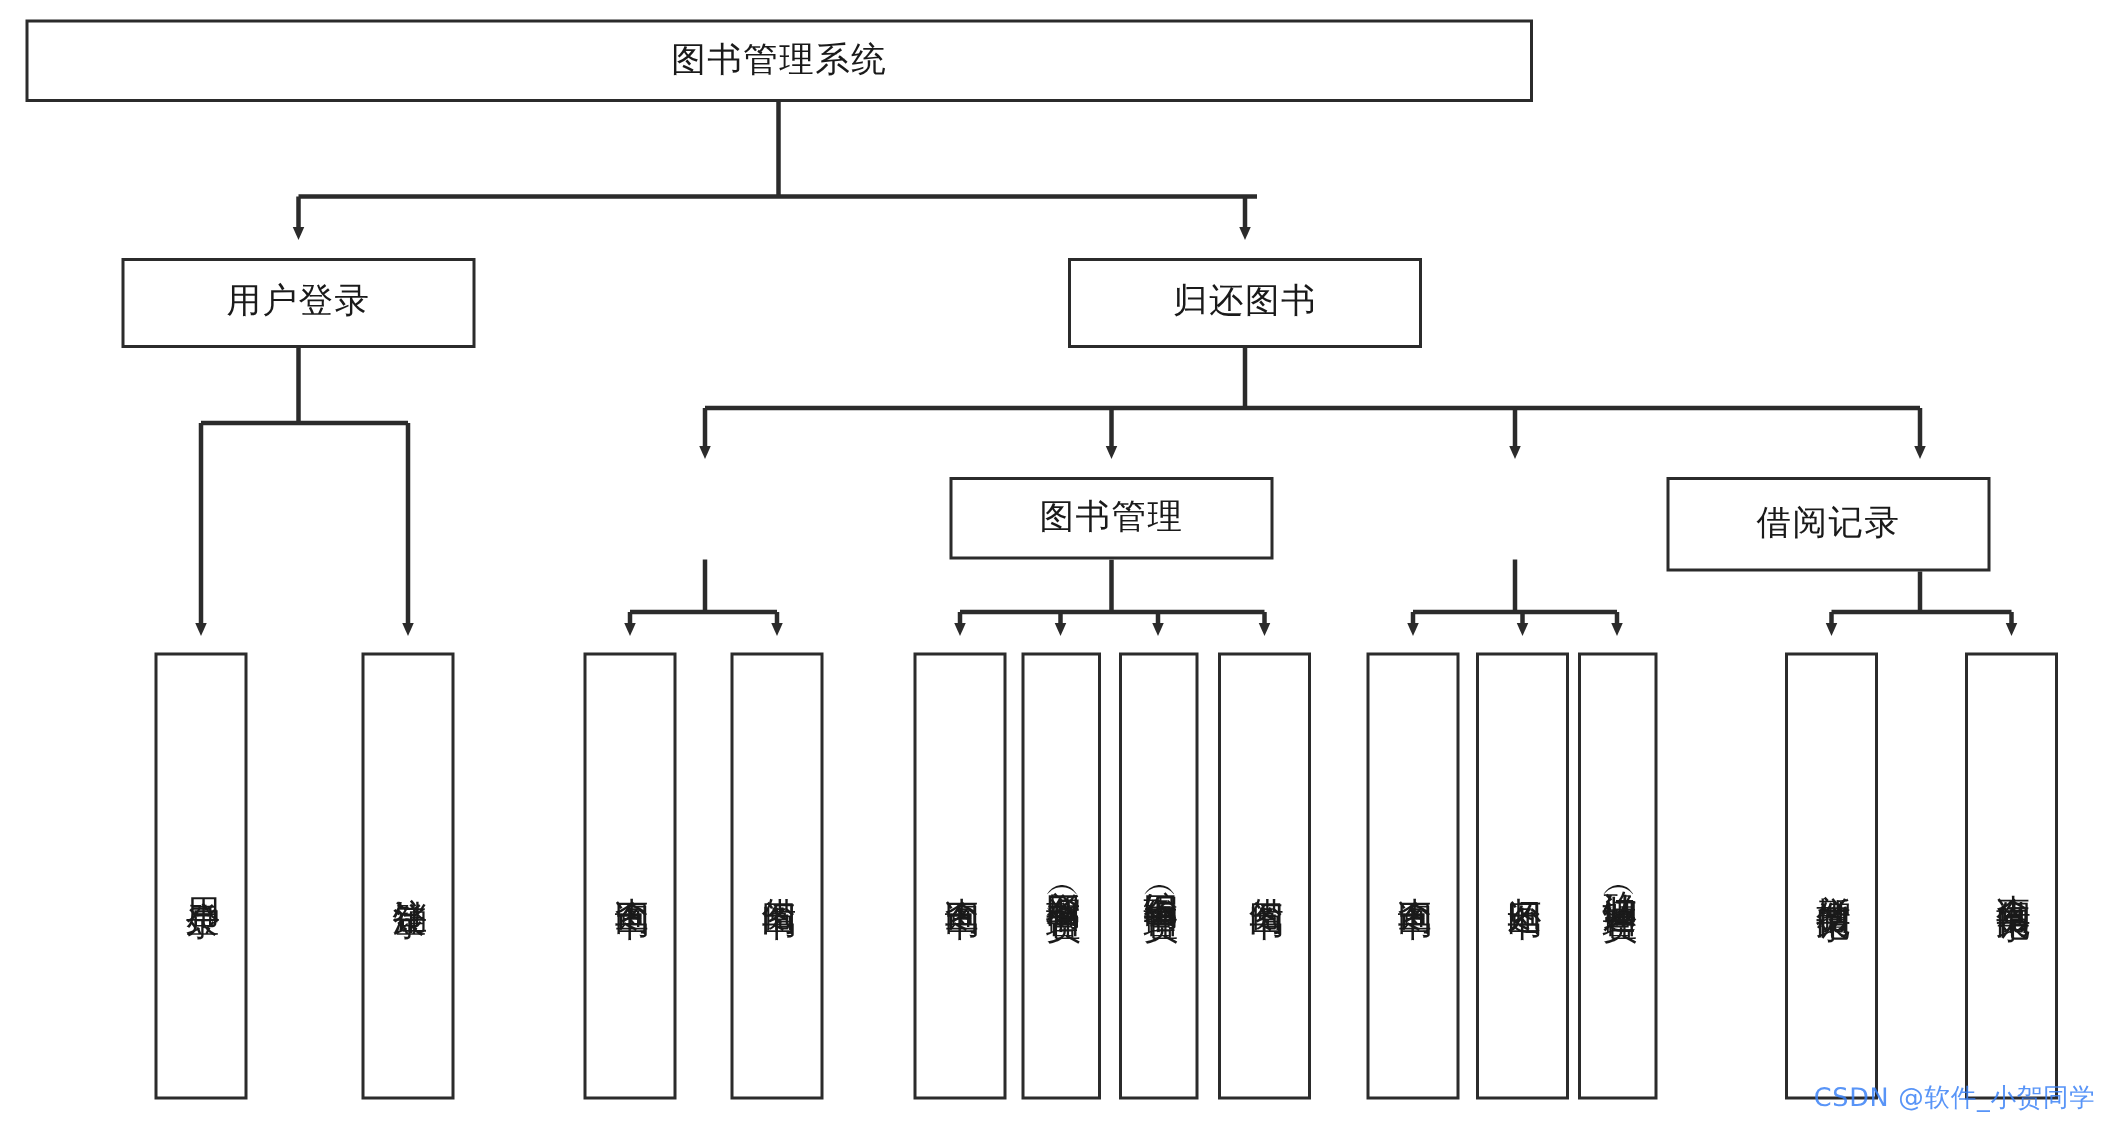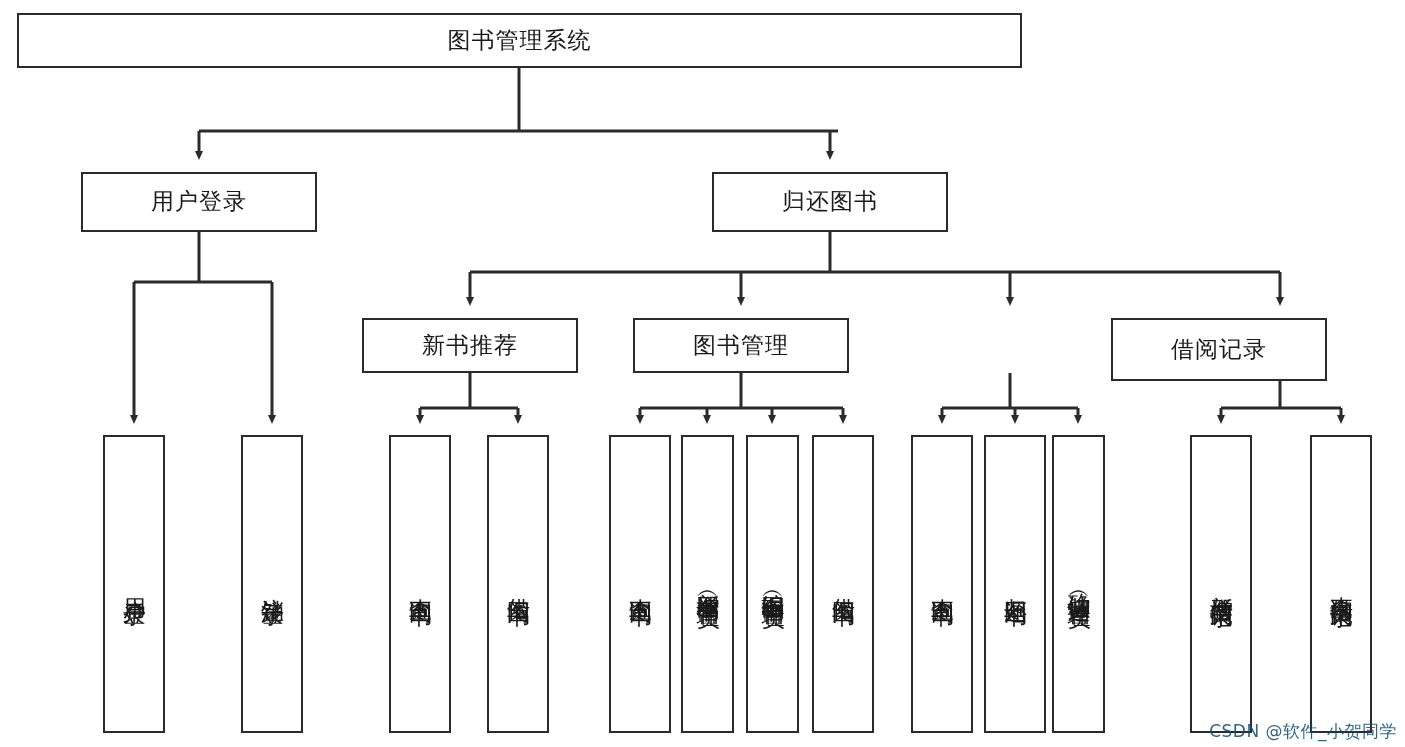--- a/index.html
+++ b/index.html
@@ -59,21 +59,21 @@
   .node.vert .label {
     writing-mode: vertical-rl;
     text-orientation: upright;
     white-space: normal;
   }
   #watermark {
     position: absolute;
     right: 8px;
     bottom: 4px;
     font-size: 17px;
-    color: #0c4a6e;
+    color: #3b82f6;
     opacity: 0.85;
     white-space: nowrap;
     letter-spacing: 0.5px;
   }
 </style>
 </head>
 <body>
 
 <div id="canvas">
 
@@ -131,23 +131,20 @@
     <span class="label">图书管理系统</span>
   </div>
 
   <div class="node horiz" style="left: 81px; top: 172px; width: 236px; height: 60px;">
     <span class="label">用户登录</span>
   </div>
   <div class="node horiz" style="left: 712px; top: 172px; width: 236px; height: 60px;">
     <span class="label">归还图书</span>
   </div>
 
-  <div class="node horiz" style="left: 362px; top: 318px; width: 216px; height: 55px;">
-    <span class="label">新书推荐</span>
-  </div>
   <div class="node horiz" style="left: 633px; top: 318px; width: 216px; height: 55px;">
     <span class="label">图书管理</span>
   </div>
   <div class="node horiz" style="left: 1111px; top: 318px; width: 216px; height: 63px;">
     <span class="label">借阅记录</span>
   </div>
 
   <div class="node vert" style="left: 103px; top: 435px; width: 62px; height: 298px;">
     <span class="label">用户登录</span>
   </div>

